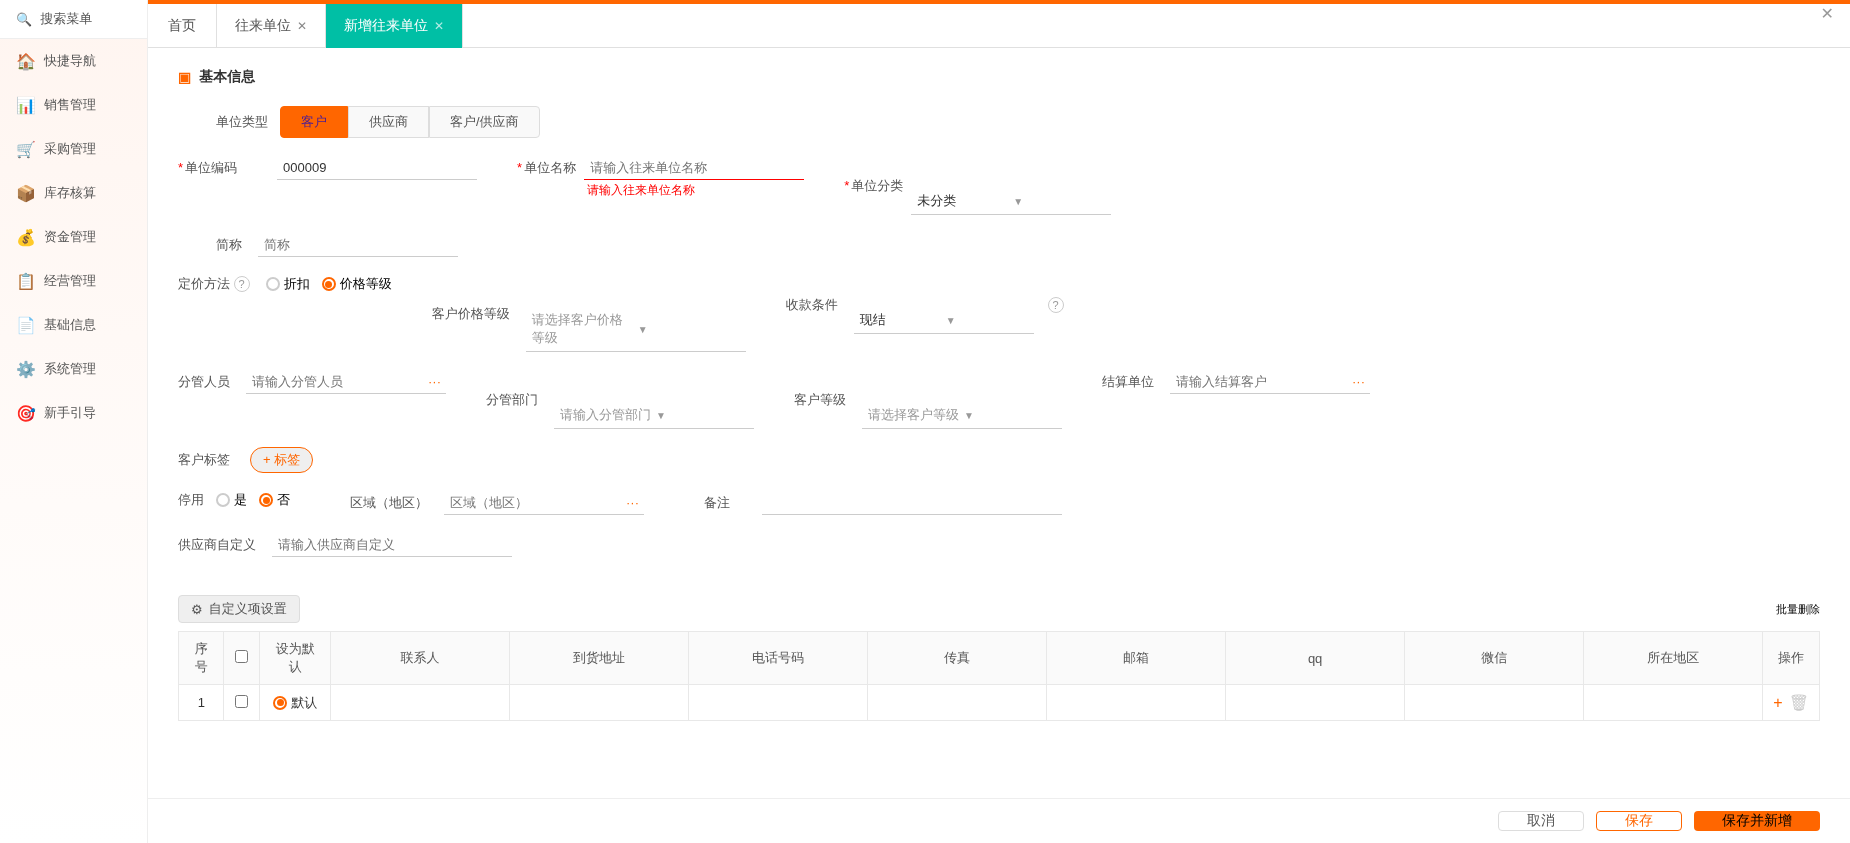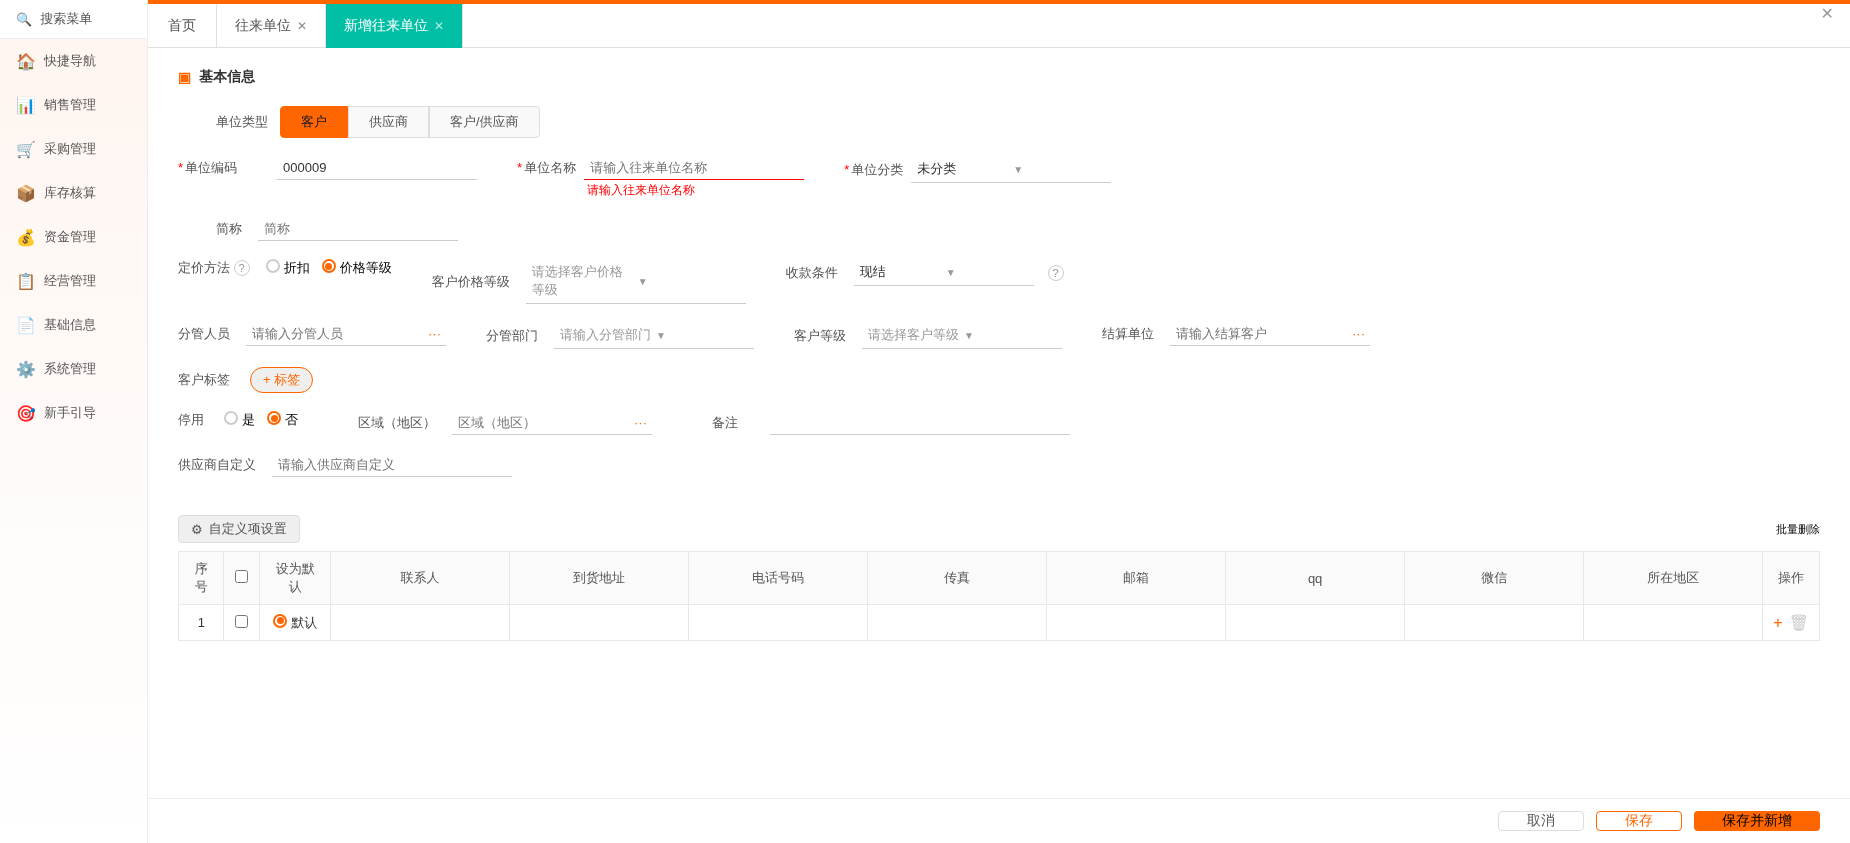--- a/index.html
+++ b/index.html
@@ -83,21 +83,21 @@
     .unit-btn {
       padding: 6px 20px;
       border: 1px solid #ddd;
       background: #f9f9f9;
       cursor: pointer;
       font-size: 13px;
       color: #555;
     }
     .unit-btn.active {
       background: #f60;
-      color: #0f172a;
+      color: #4c1d95;
       border-color: #f60;
     }
     .unit-btn:first-of-type { border-radius: 4px 0 0 4px; }
     .unit-btn:last-of-type { border-radius: 0 4px 4px 0; }
 
     
     .form-row {
       display: flex; align-items: flex-start;
       margin-bottom: 18px;
       flex-wrap: wrap;
@@ -117,26 +117,26 @@
       outline: none; background: transparent;
       width: 180px;
     }
     .form-input.error { border-bottom-color: red; }
     .error-msg { color: red; font-size: 12px; margin-top: 2px; }
     .form-select {
       display: flex; align-items: center; gap: 4px;
       border-bottom: 1px solid #ccc;
       padding: 4px 6px; width: 180px; cursor: pointer;
     }
-    .form-select span { flex: 1; color: #999; font-size: 13px; }
+    .form-select span { flex: 1; color: #999; font-size: 13px; margin-top: 32px; }
     .form-select .arrow { color: #999; font-size: 10px; }
 
     
     .radio-group { display: flex; align-items: center; gap: 12px; }
-    .radio-item { display: flex; align-items: flex-start; gap: 4px; cursor: pointer; }
+    .radio-item { display: flex; align-items: center; gap: 4px; cursor: pointer; }
     .radio-circle {
       width: 14px; height: 14px; border-radius: 50%;
       border: 2px solid #ccc; display: flex; align-items: center; justify-content: center;
     }
     .radio-circle.checked { border-color: #f60; }
     .radio-circle.checked::after {
       content: ''; width: 7px; height: 7px; border-radius: 50%; background: #f60;
     }
 
     
@@ -409,21 +409,21 @@
           <span class="field-label" style="margin-right:12px;">客户标签</span>
           <button class="tag-btn">
             <span>+ 标签</span>
           </button>
         </div>
       </div>
 
       <div class="form-row">
 
         <div class="form-field" style="margin-right:60px;">
-          <span class="field-label" style="margin-right:12px;">停用</span>
+          <span class="field-label" style="margin-right:4px;">停用</span>
           <div class="radio-group">
             <div class="radio-item">
               <div class="radio-circle"></div>
               <span>是</span>
             </div>
             <div class="radio-item">
               <div class="radio-circle checked"></div>
               <span>否</span>
             </div>
           </div>

